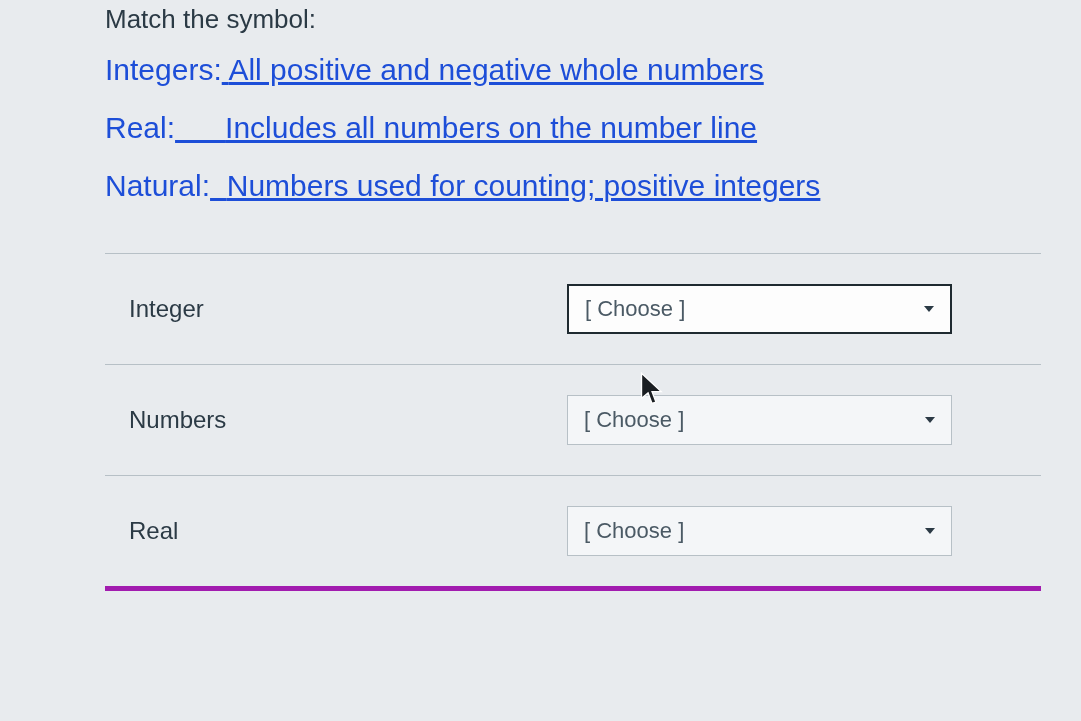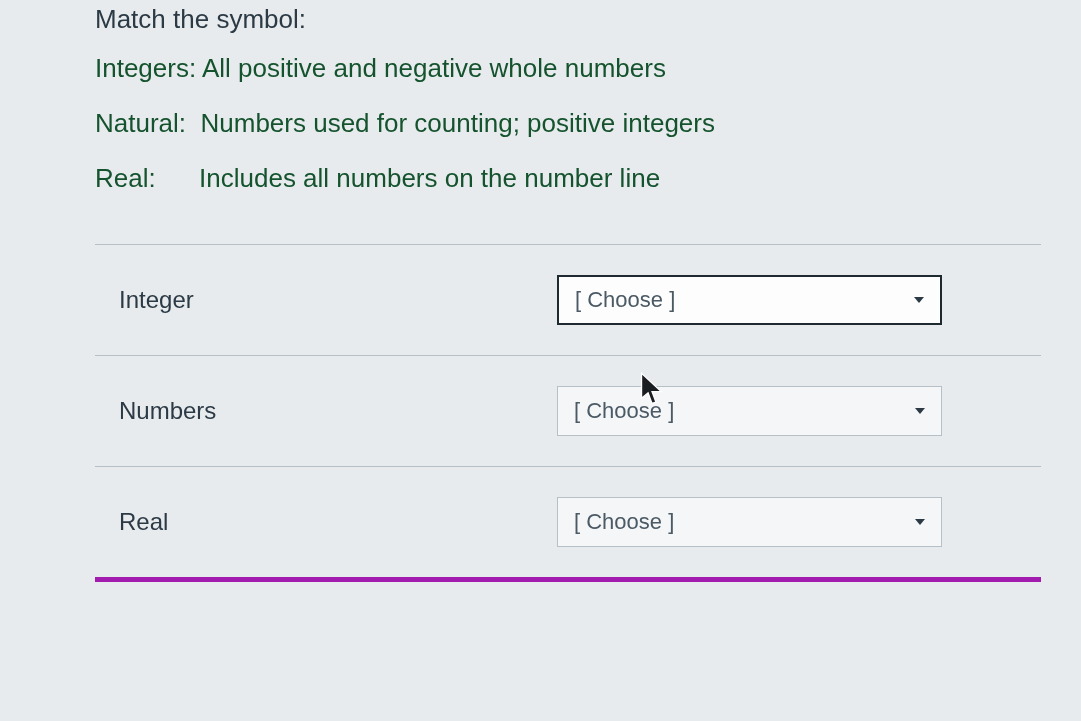--- a/index.html
+++ b/index.html
@@ -8,32 +8,34 @@
       padding: 0;
       font-family: Arial, Helvetica, sans-serif;
       background: #e8ebee;
       color: #2b3a45;
       width: 1081px;
       height: 721px;
       overflow: hidden;
     }
     .container {
       padding: 0 40px 20px 95px;
+      margin-left: 10px;
     }
     .prompt-title {
       font-size: 26px;
       font-weight: 500;
       margin: 4px 0 18px 0;
       color: #2b3a45;
     }
     .definition {
-      font-size: 26px;
+      font-size: 30px;
       font-weight: 500;
       margin: 0 0 24px 0;
-      color: #14532d;
+      color: #1d4ed8;
+      text-decoration: underline;
     }
     .def-label {
       display: inline-block;
     }
     .matching-section {
       margin-top: 50px;
     }
     .match-row {
       display: flex;
       align-items: center;
@@ -104,27 +106,27 @@
 <div class="container">
 
   <div class="prompt-title">Match the symbol:</div>
 
   <div class="definition">
     <span class="def-label">Integers:</span>
     <span>All positive and negative whole numbers</span>
   </div>
 
   <div class="definition">
-    <span class="def-label">Natural:</span>&nbsp;
-    <span>Numbers used for counting; positive integers</span>
+    <span class="def-label">Real:</span>&nbsp;&nbsp;&nbsp;&nbsp;&nbsp;
+    <span>Includes all numbers on the number line</span>
   </div>
 
   <div class="definition">
-    <span class="def-label">Real:</span>&nbsp;&nbsp;&nbsp;&nbsp;&nbsp;
-    <span>Includes all numbers on the number line</span>
+    <span class="def-label">Natural:</span>&nbsp;
+    <span>Numbers used for counting; positive integers</span>
   </div>
 
   <div class="matching-section">
 
     <div class="match-row">
       <div class="match-label">Integer</div>
       <div class="dropdown focused">
         <span>[ Choose ]</span>
         <span class="chevron">
           <svg viewBox="0 0 12 10">

